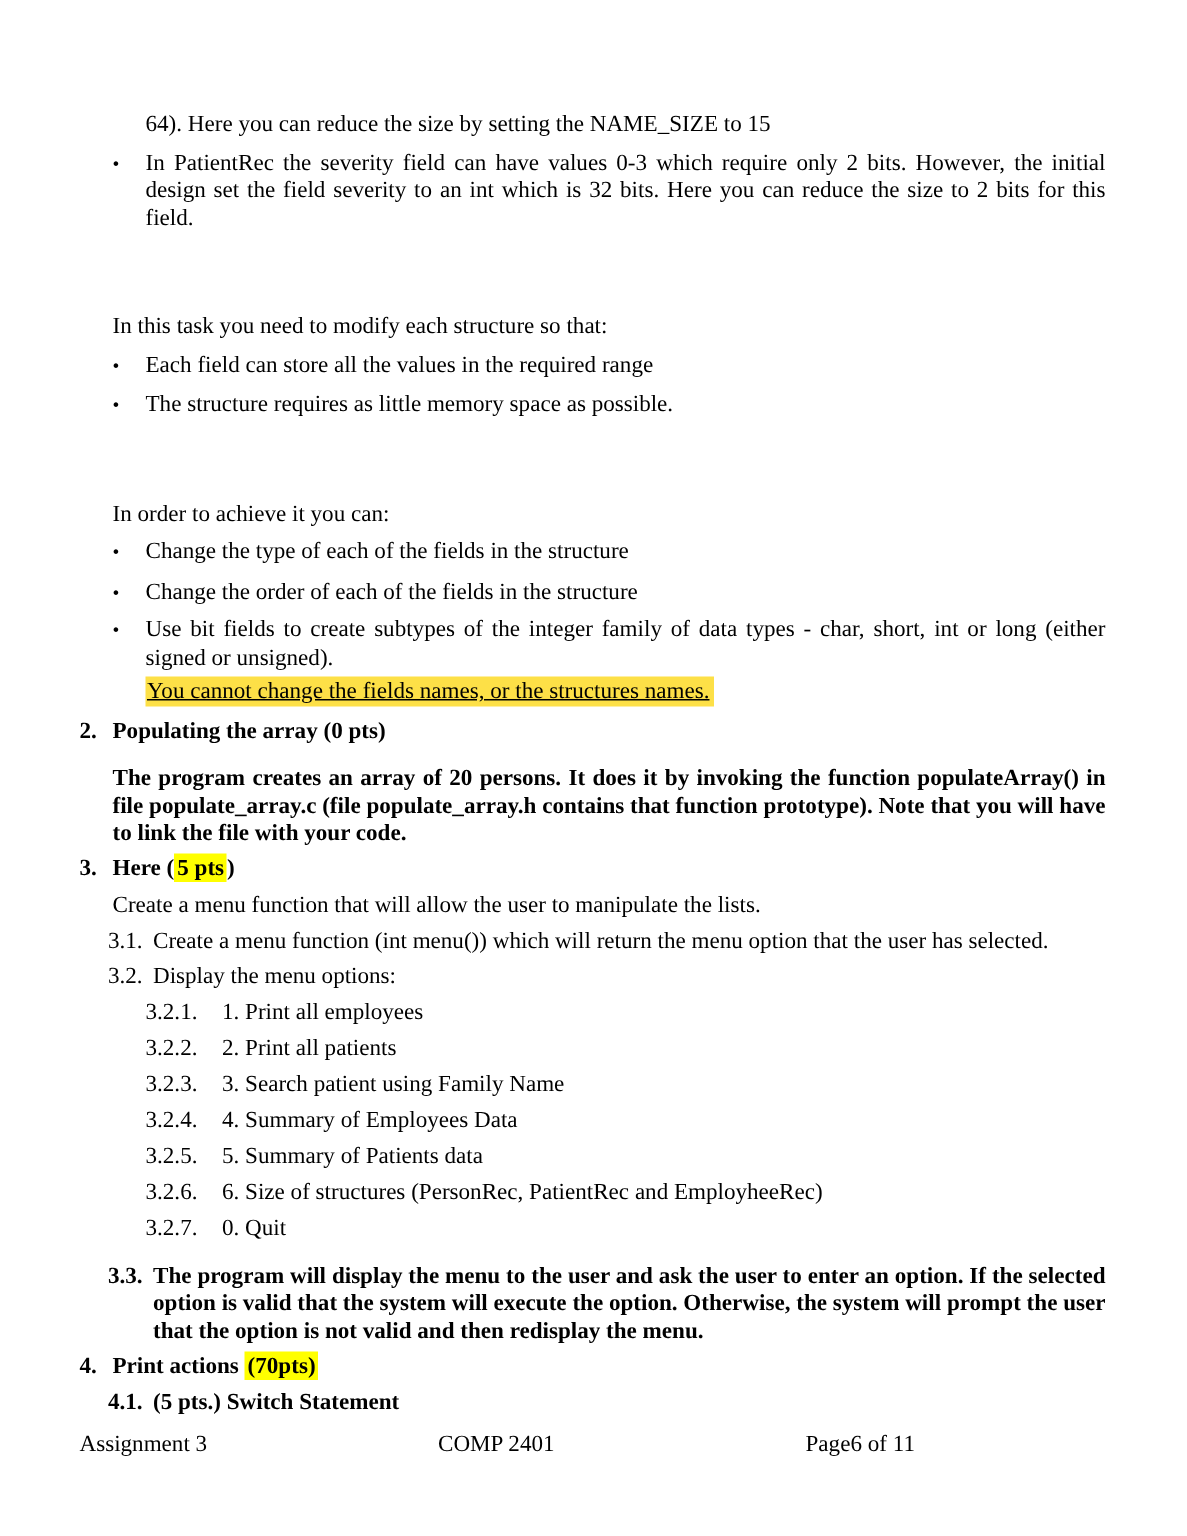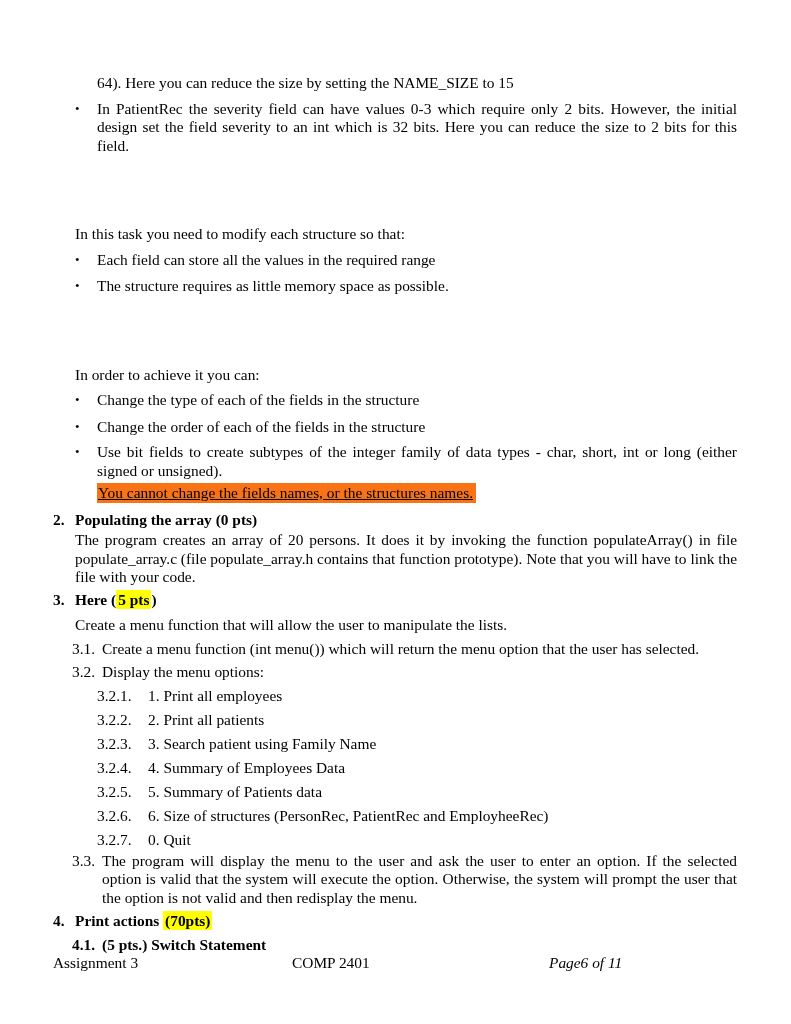--- a/index.html
+++ b/index.html
@@ -26,25 +26,25 @@
   
   .cont-line { margin-left: 44px; }
 
   
   .bullet { display: flex; margin-top: 7px; }
   .bullet .marker { flex: 0 0 22px; margin-left: 22px; font-size: 13px; }
   .bullet .btext { flex: 1; }
 
   .plain-intro { margin-left: 22px; }
 
-  .gap-large { margin-top: 70px; }
+  .gap-large { margin-top: 54px; }
   .mt4 { margin-top: 4px; }
   .mt5 { margin-top: 5px; }
   .mt55 { margin-top: 5.5px; }
-  .mt6 { margin-top: 2px; }
+  .mt6 { margin-top: 13px; font-weight: bold; }
   .mt7 { margin-top: 7px; }
   .mt8 { margin-top: 8px; }
 
   
   .section { display: flex; font-weight: bold; }
   .section .num { flex: 0 0 22px; }
   .section .stitle { flex: 1; }
 
   
   .body-para { margin-left: 22px; }
@@ -55,37 +55,37 @@
   .sub .stext { flex: 1; }
   .sub.bold { font-weight: bold; justify-content: space-between; }
 
   
   .menuitem { display: flex; margin-left: 44px; }
   .menuitem .num { flex: 0 0 51px; }
   .menuitem .mtext { flex: 1; }
 
   .warning-line { margin-left: 44px; }
   .warning-text {
-    background: #f97316;
+    background: #fde047;
     text-decoration: underline;
     padding: 1px 3px 2px 1px;
   }
   .hl { background: #ffff00; padding: 1px 2px; }
 
   .footer {
     position: absolute;
     left: 53px;
     top: 954px;
     width: 684px;
     height: 19px;
   }
   .footer span { position: absolute; top: 0; white-space: nowrap; }
   .footer .f-left { left: 0; }
   .footer .f-center { left: 239px; }
-  .footer .f-right { left: 496px; font-style: italic; }
+  .footer .f-right { left: 484px; }
 </style>
 </head>
 <body>
 
 <div class="page">
   <div class="content">
 
     <p class="p cont-line">64).  Here you can reduce the size by setting the NAME_SIZE to 15</p>
 
     <div class="bullet">

